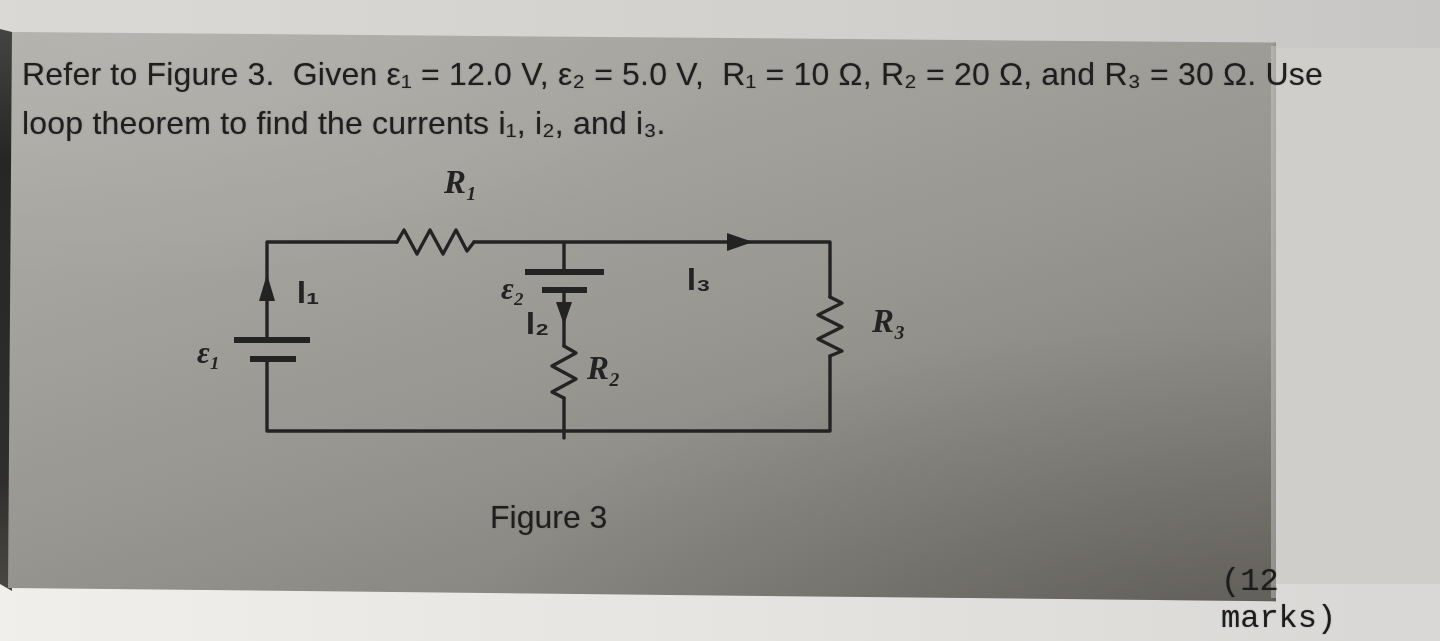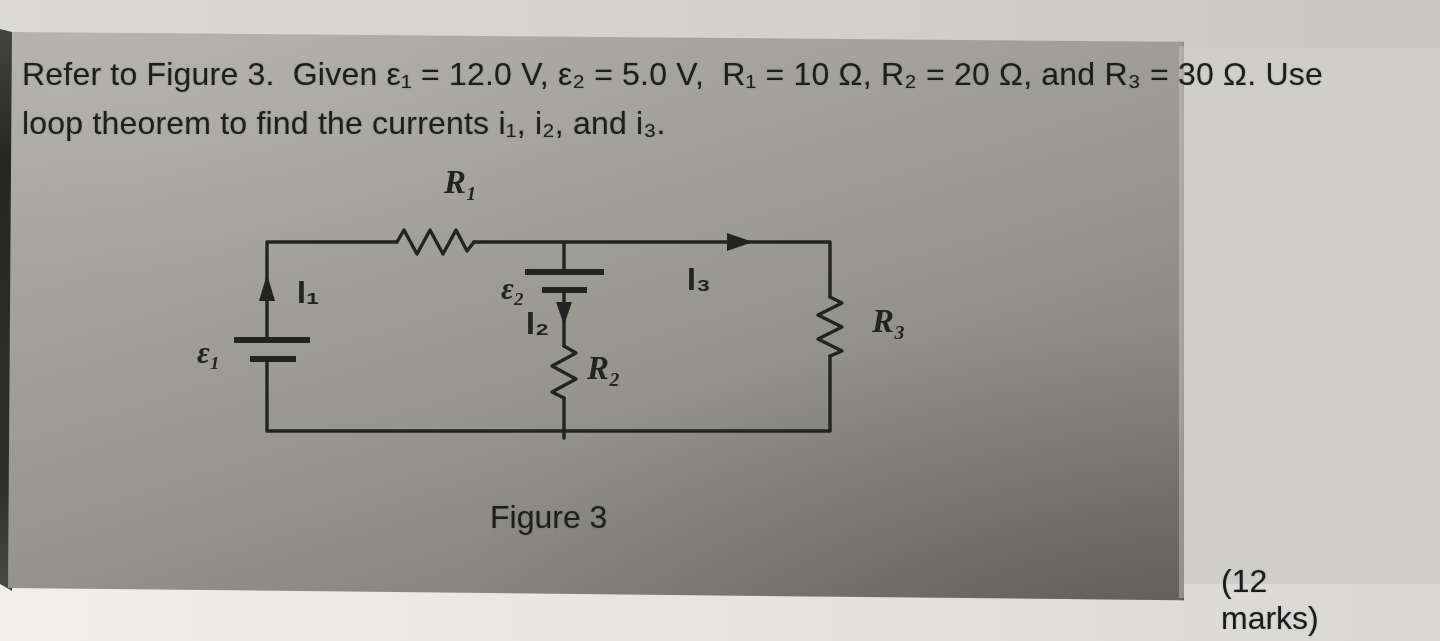--- a/index.html
+++ b/index.html
@@ -2,21 +2,21 @@
 <html><head>
 <meta charset="utf-8">
 <style>
   html, body {
     margin: 0; padding: 0;
     width: 1440px; height: 641px;
     overflow: hidden;
     background: #cfcecb;
     font-family: "Liberation Sans", "DejaVu Sans", sans-serif;
   }
-  .scene { position: absolute; inset: 0; width: 1184px; height: 641px; }
+  .scene { position: absolute; inset: 0; width: 1276px; height: 641px; }
 
   
   .margin-top {
     position: absolute; left: 0; top: 0; width: 1440px; height: 48px;
     background: linear-gradient(90deg, #dad9d5 0%, #d2d1ce 55%, #c7c6c4 100%);
   }
   .margin-bottom {
     position: absolute; left: 0; top: 584px; width: 1440px; height: 57px;
     background: linear-gradient(90deg, #f0efec 0%, #e4e3e0 55%, #d8d7d5 100%);
   }
@@ -64,20 +64,21 @@
   .caption {
     position: absolute; left: 490px; top: 499px;
     font-size: 32px; color: #1e1e1e;
     text-shadow: 0 0 1.5px rgba(45,45,40,0.4);
     text-align: right;
   }
   .marks {
     position: absolute; left: 1221px; top: 563px;
     font-size: 32px; color: #1c1c1c;
     text-shadow: 0 0 1.5px rgba(45,45,40,0.4);
+    font-family: Liberation Mono, monospace;
   }
 
   svg.circuit { position: absolute; left: 0; top: 0; }
   .wire { fill: none; stroke: #232323; stroke-width: 3.4; stroke-linecap: round; stroke-linejoin: round; }
   .plate { fill: none; stroke: #232323; stroke-width: 6; stroke-linecap: butt; }
   .arrow { fill: #232323; stroke: none; }
   .slabel {
     font-family: "Liberation Serif", "DejaVu Serif", serif;
     font-style: italic; font-weight: 600; font-size: 33px; fill: #232323;
   }

